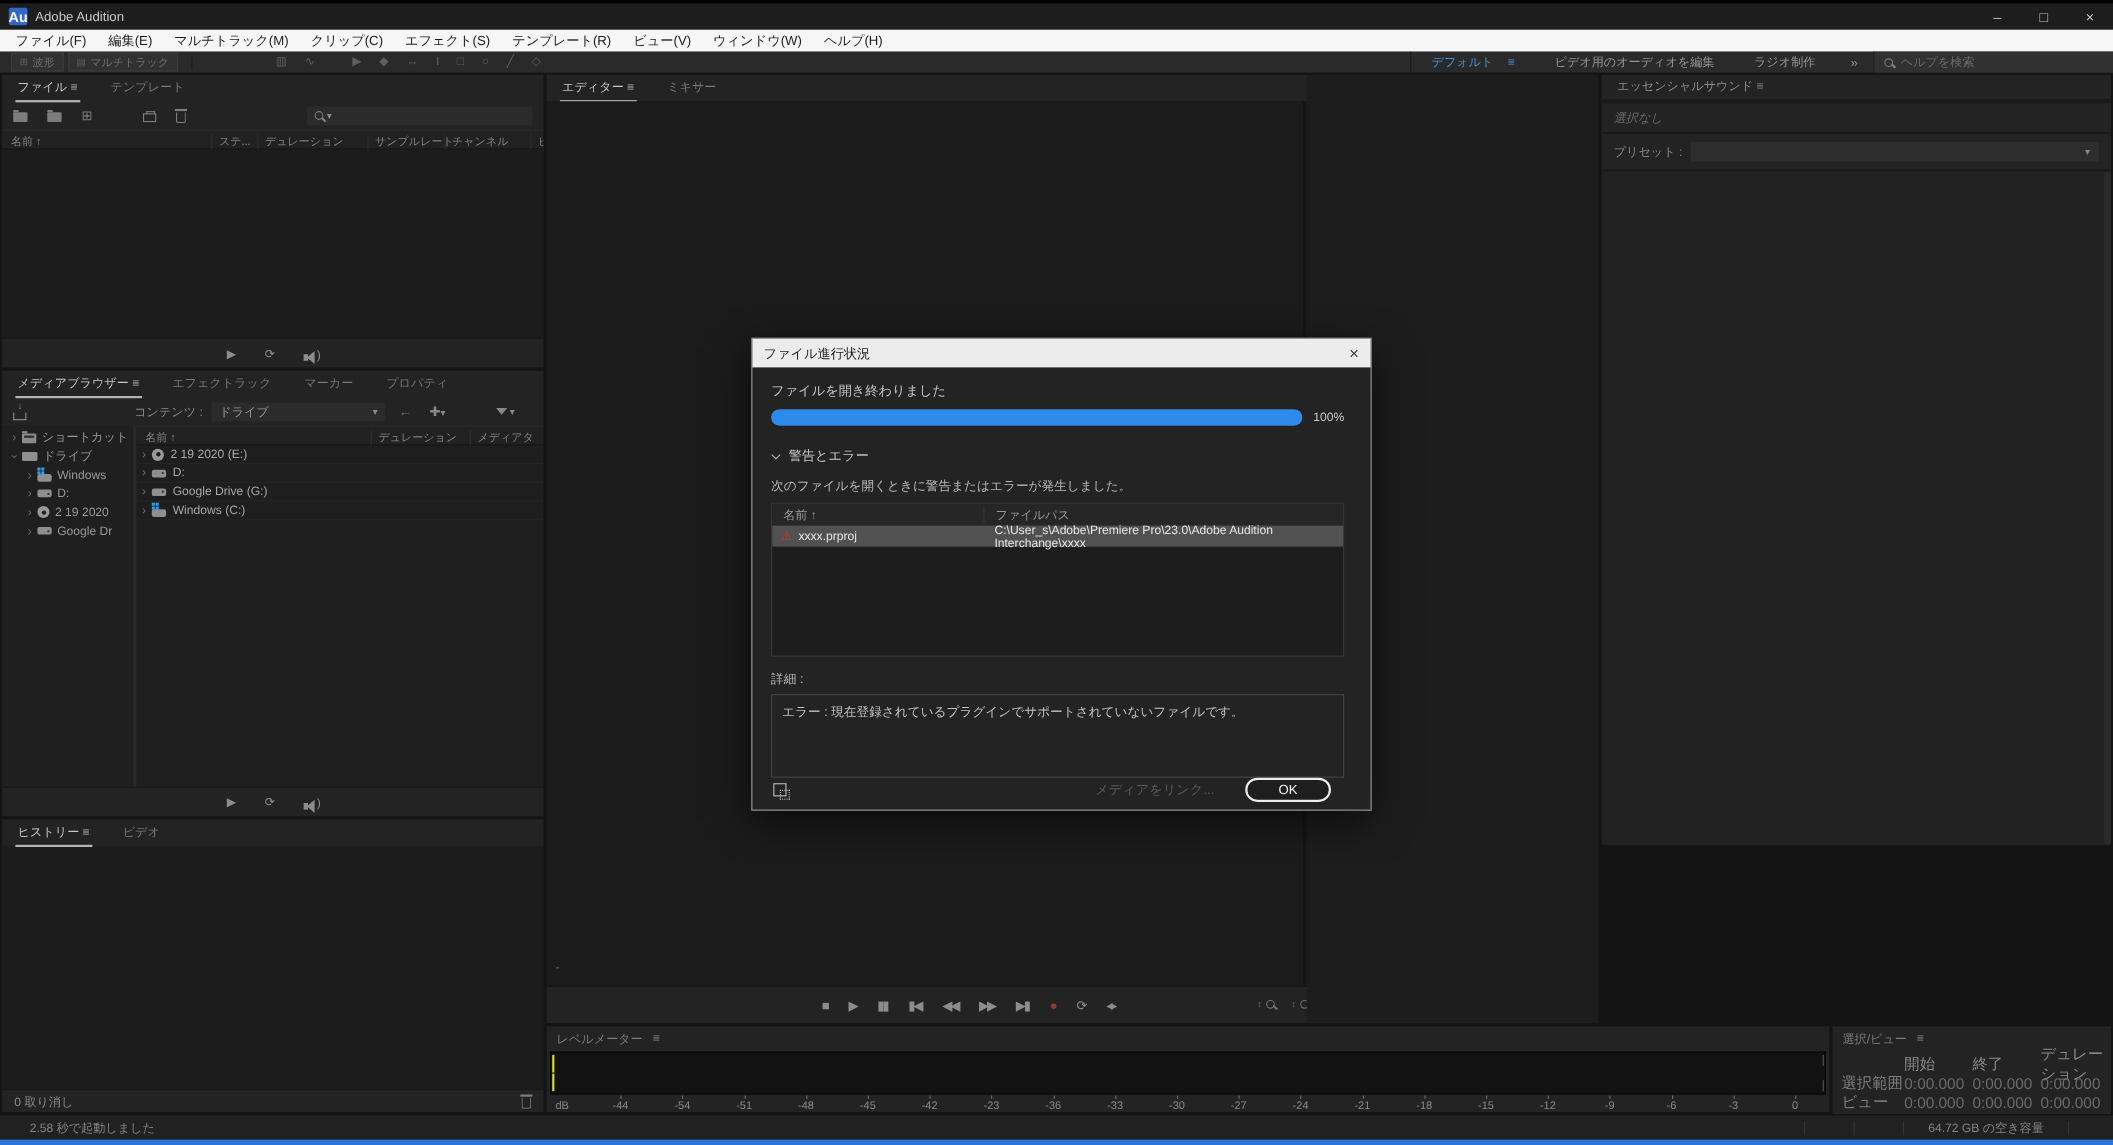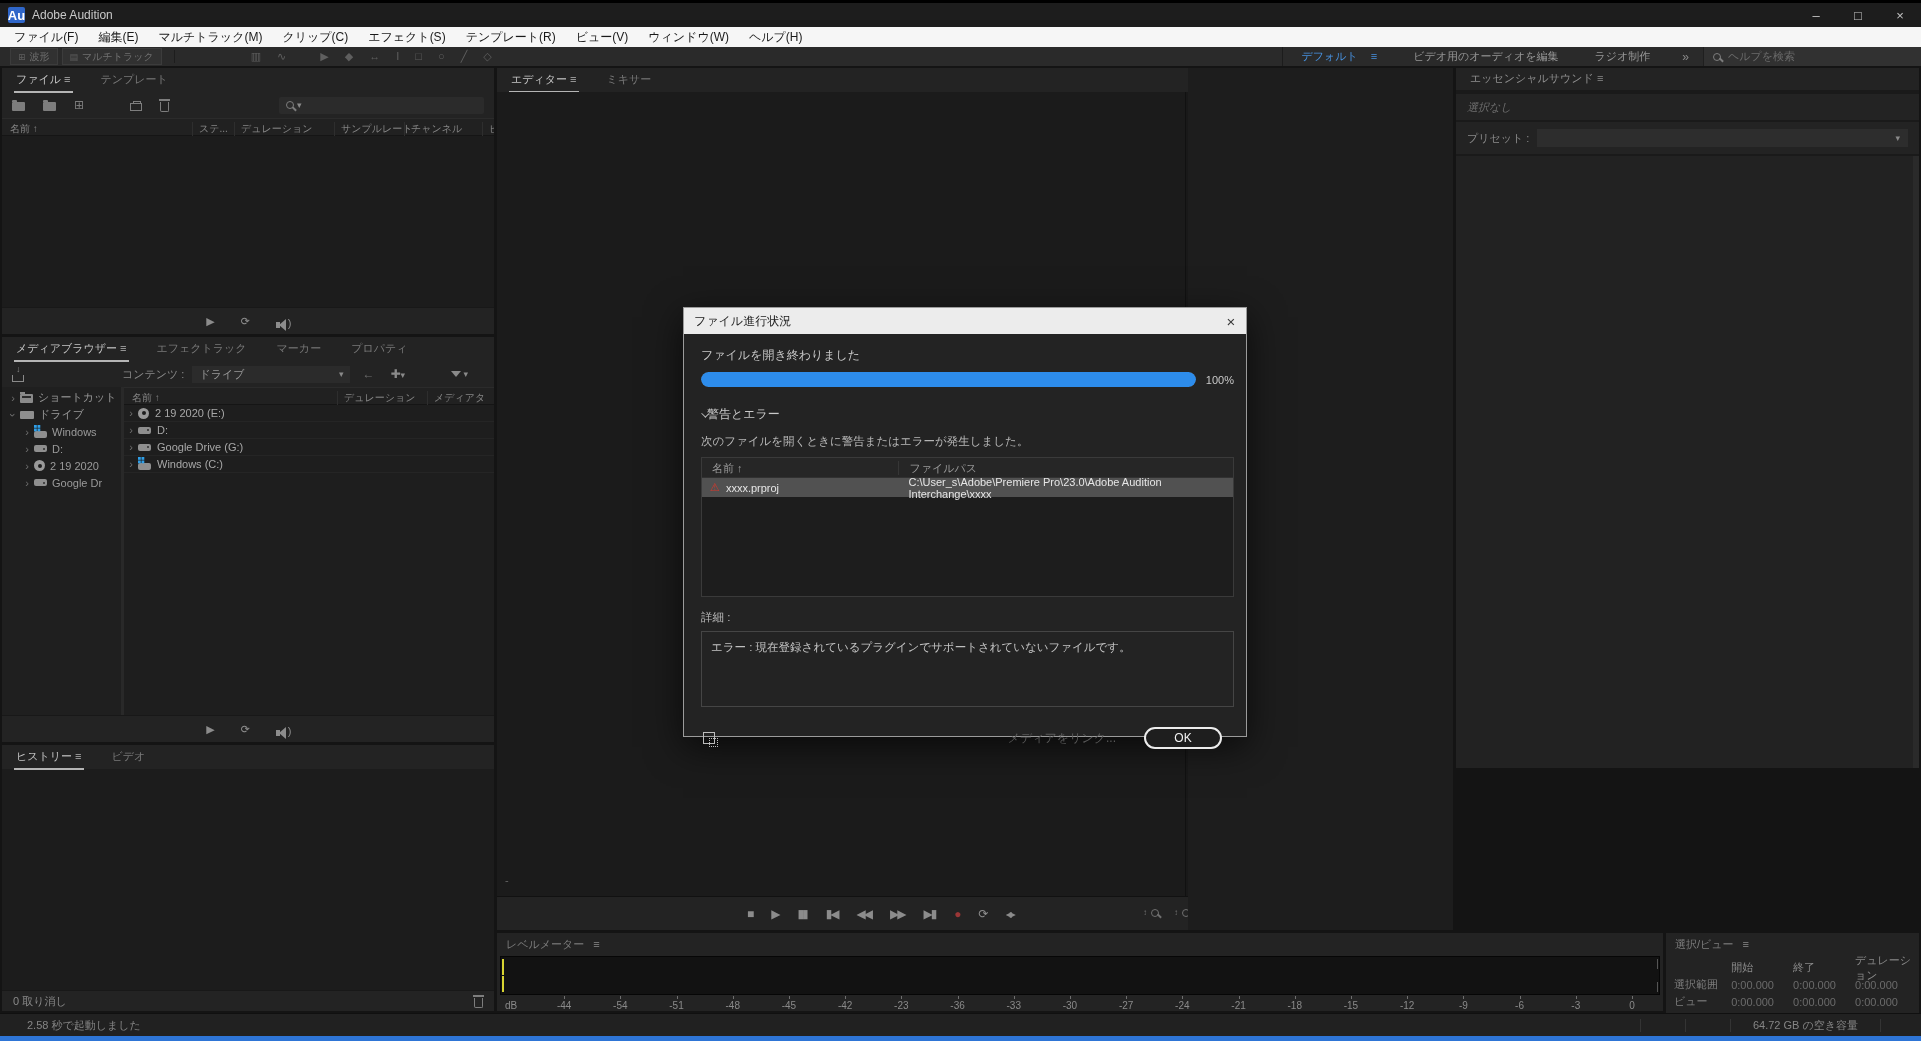--- a/index.html
+++ b/index.html
@@ -105,55 +105,55 @@
 
 .mhead{height:22px;display:flex;align-items:center;gap:9px;padding:0 9px;color:#7d7d7d;font-size:11px;flex:none}
 .meterwell{position:absolute;left:3px;right:3px;top:23px;height:39px;background:#121212;border:1px solid #060606}
 .yline{position:absolute;left:1px;width:2px;background:#d8d432}
 .meterwell .cap{position:absolute;right:1px;width:1px;background:#555}
 .dbscale{position:absolute;left:3px;right:3px;top:63px;height:15px;display:flex}
 .dbcell{flex:1;position:relative;text-align:center;color:#8a8a8a;font-size:10px;padding-top:4px}
 .dbcell::before{content:'';position:absolute;top:0;left:50%;width:1px;height:3px;background:#6f6f6f}
 .dbcell.first{flex:0 0 36px;text-align:left;padding-left:5px}
 .dbcell.first::before{display:none}
-.svgrid{position:absolute;left:8px;top:26px;right:2px;font-size:11px}
+.svgrid{position:absolute;left:8px;top:26px;right:2px;font-size:14px}
 .svrow{display:flex;height:17px;align-items:center}
 .svrow span{display:block}
 .svlab{width:60px;color:#7d7d7d}
 .svval{width:65px;color:#6b6b6b}
 .svrow.head .svval{color:#8a8a8a}
 
 .histbottom{height:20px;display:flex;align-items:center;padding:0 11px;color:#8a8a8a;font-size:11px;flex:none;background:#232323}
 .statusbar{position:absolute;left:0;top:1013px;right:0;height:23px;background:#212121;border-top:1px solid #101010;display:flex;align-items:center;font-size:11px;color:#858585}
 .statusbar .lefttext{margin-left:27px}
 .statusright{margin-left:auto;display:flex;align-items:center;height:100%}
 .statusdiv{width:1px;height:13px;background:#343434;margin:0 22px}
 .accentbar{position:absolute;left:0;top:1036px;right:0;height:5px;background:#2e75d6}
 
 .dialog{position:absolute;left:683px;top:307px;width:564px;height:430px;background:#232323;border:1px solid #9b9b9b;box-shadow:0 10px 34px rgba(0,0,0,.65);z-index:50;display:flex;flex-direction:column}
 .dtitle{height:26px;background:#ececec;display:flex;align-items:center;padding-left:10px;color:#1c1c1c;font-size:12px;flex:none}
 .dclose{margin-left:auto;color:#3a3a3a;font-size:15px;width:30px;text-align:center}
-.dbody{flex:1;padding:13px 12px 0 17px}
+.dbody{flex:1;padding:13px 24px 0 17px}
 .dstatus{font-size:12px;color:#c9c9c9;margin-bottom:8px}
 .progresswrap{display:flex;align-items:center;gap:8px}
 .ptrack{flex:1;height:15px;border-radius:8px;background:#4a4a4a;overflow:hidden}
 .pfill{height:100%;background:#2d8ceb;border-radius:8px}
 .ppct{font-size:11px;color:#c9c9c9;width:30px;text-align:right}
-.warnhead{margin-top:19px;display:flex;align-items:center;color:#c9c9c9;font-size:12px}
+.warnhead{margin-top:19px;display:flex;align-items:center;gap:10px;color:#c9c9c9;font-size:12px}
 .warndesc{margin-top:11px;font-size:11.5px;color:#b9b9b9}
 .dtable{margin-top:8px;height:140px;border:1px solid #3a3a3a;background:#1d1d1d;display:flex;flex-direction:column}
 .dthead{height:20px;background:#262626;position:relative;border-bottom:1px solid #313131;font-size:11px;color:#9a9a9a;flex:none}
 .dthead .c1{position:absolute;left:10px;top:3px}
 .dthead .c2{position:absolute;left:37%;top:3px;padding-left:10px;border-left:1px solid #363636;height:14px}
 .drow{height:19px;background:#515151;display:flex;align-items:center;font-size:11px;color:#e6e6e6;position:relative;flex:none}
 .drow .warn{color:#d6382c;font-size:11px;margin:0 6px 0 8px}
 .drow .path{position:absolute;left:37%;padding-left:10px}
 .dlabel{margin-top:13px;font-size:11.5px;color:#bdbdbd}
 .dbox{margin-top:6px;height:76px;border:1px solid #454545;padding:8px 9px;font-size:11.5px;color:#c4c4c4}
-.dfooter{display:flex;align-items:center;margin-top:20px}
+.dfooter{display:flex;align-items:center;margin-top:0}
 .linkbtn{margin-left:auto;color:#5a5a5a;font-size:12px;margin-right:28px}
 .okbtn{width:78px;height:22px;border:2px solid #ececec;border-radius:11px;color:#f2f2f2;display:flex;align-items:center;justify-content:center;font-size:12px;background:#1e1e1e;margin-right:12px}
 </style>
 </head>
 <body>
 
 <div id="app">
 
   <div class="titlebar">
     <div class="aulogo">Au</div>

